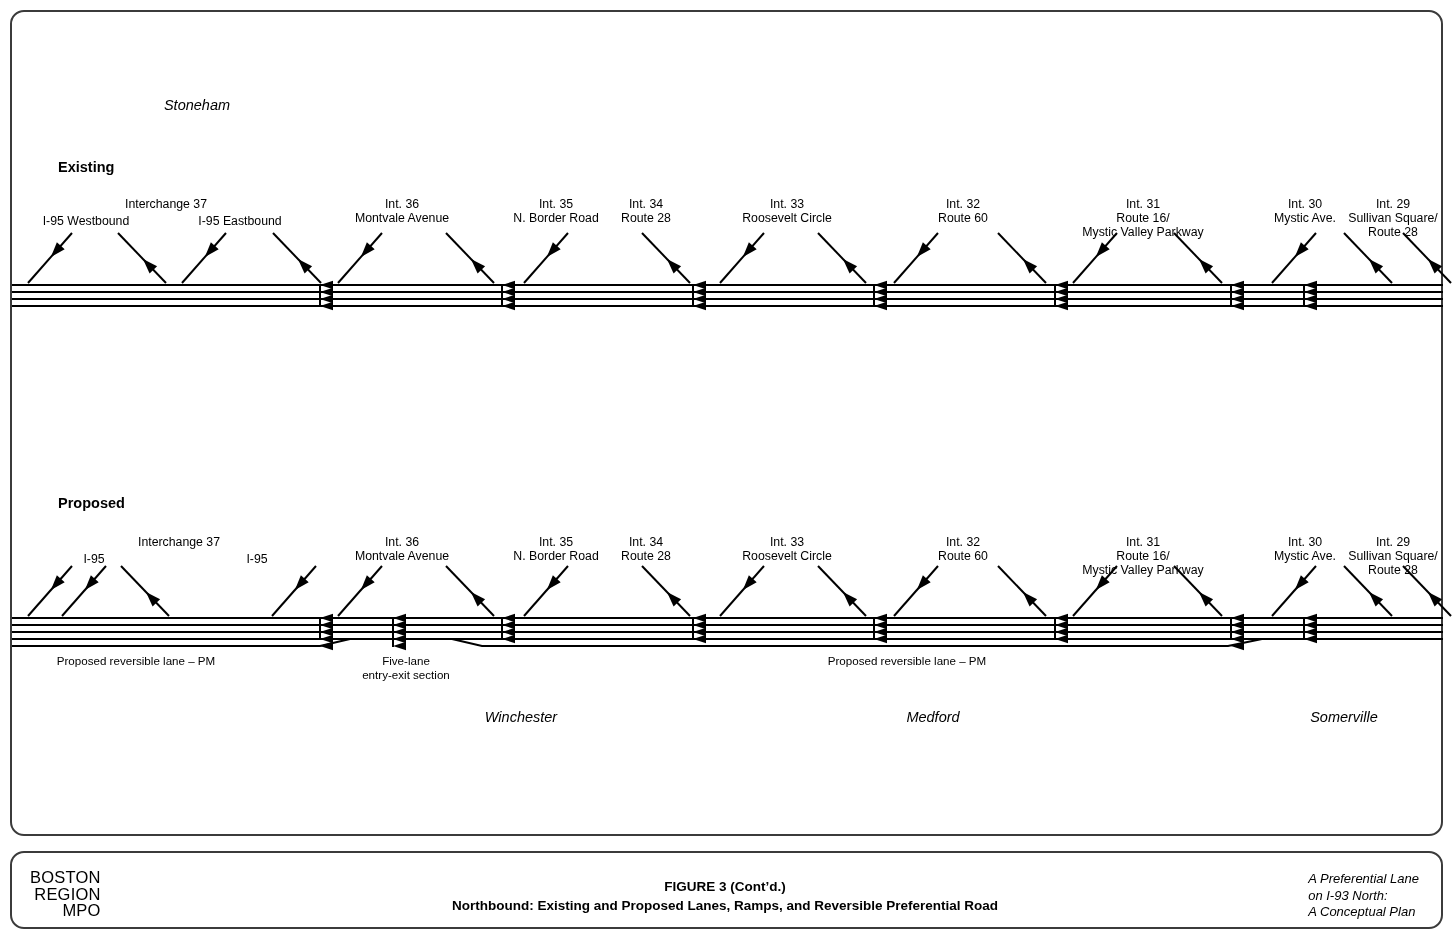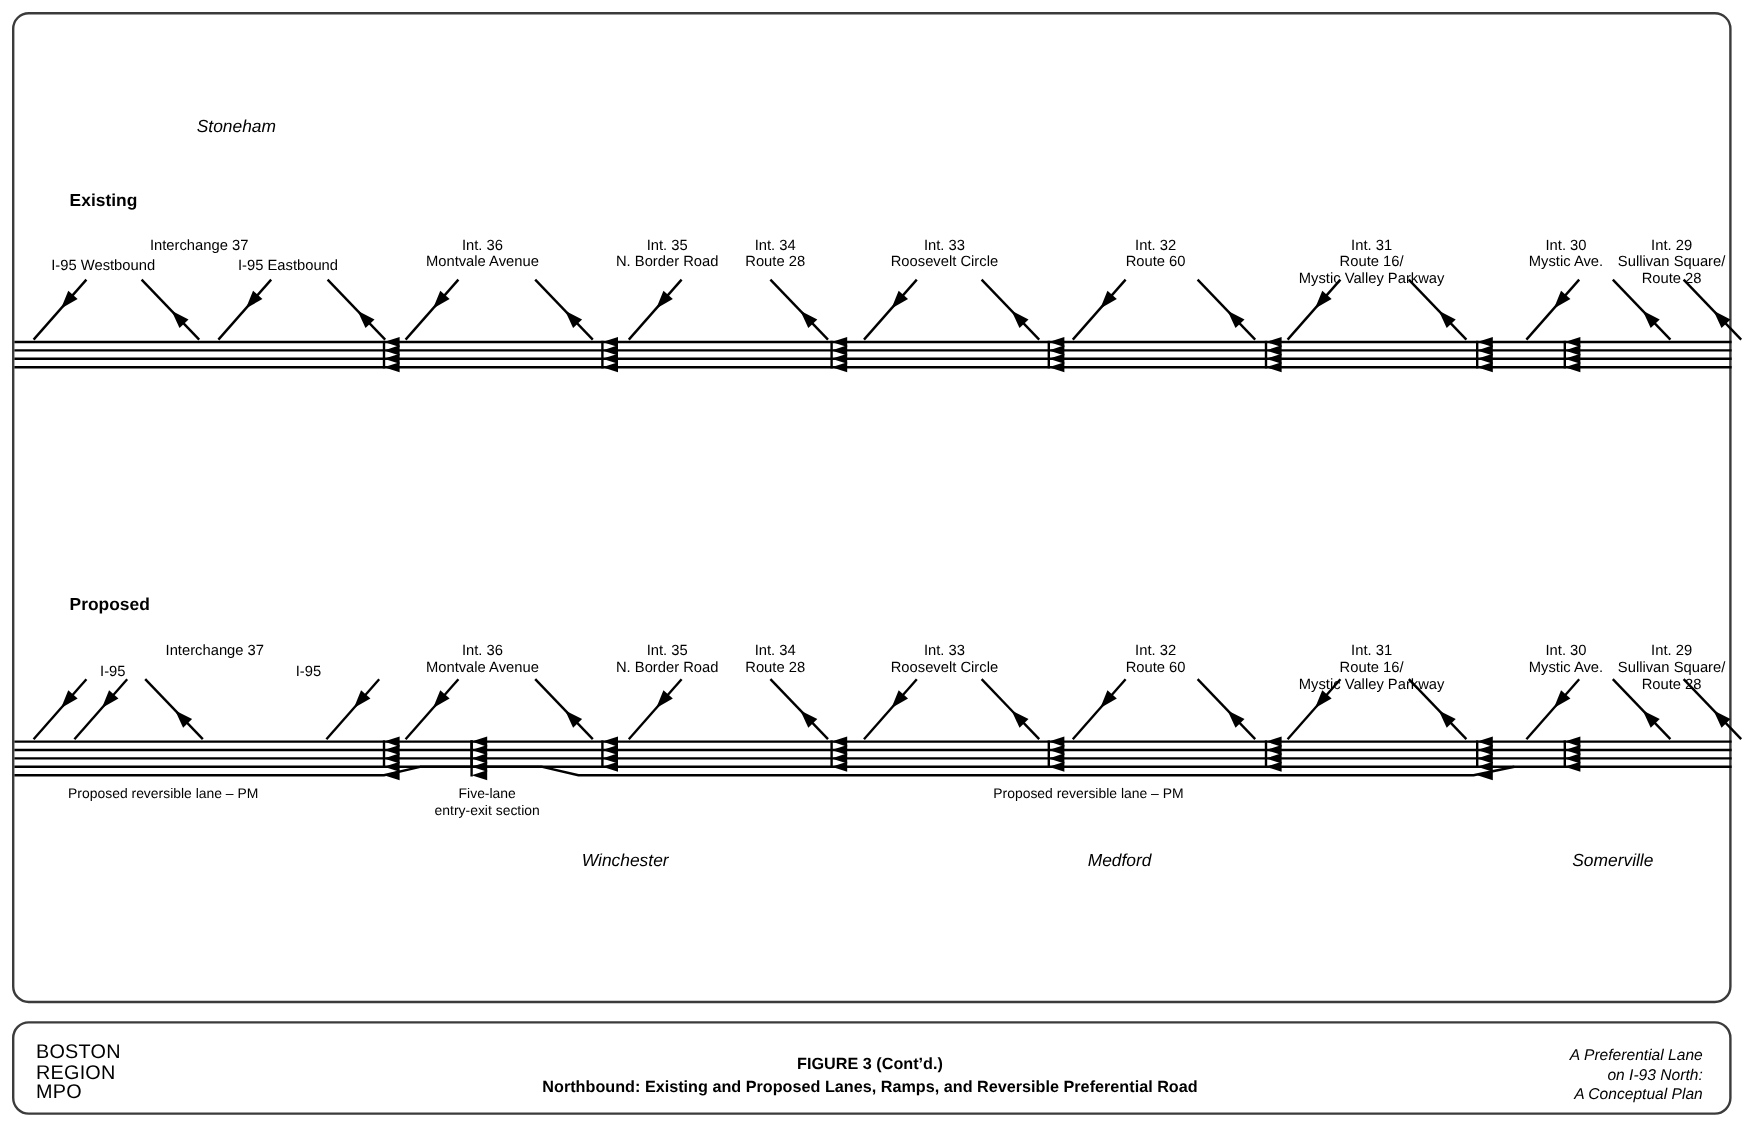--- a/index.html
+++ b/index.html
@@ -25,29 +25,30 @@
     width:1433px;height:78px;
     border:2px solid #3b3b3b;border-radius:14px;
     box-sizing:border-box;background:#fff;
   }
 
   
   .mpo-logo{
     position:absolute;left:30px;top:869px;
     font-size:16.5px;line-height:16.5px;letter-spacing:.2px;
     white-space:pre;
+    text-align:right;
   }
   .fig-caption{
     position:absolute;left:200px;top:877px;width:1050px;
     text-align:center;font-size:13.5px;font-weight:bold;line-height:19px;
   }
   .fig-caption .cont{}
   .doc-title{
     position:absolute;right:36px;top:871px;
-    text-align:right;font-size:13px;font-style:italic;line-height:16.5px;
+    font-size:13px;font-style:italic;line-height:16.5px;
     white-space:pre-line;
   }
 
   
   svg.diagram{position:absolute;left:0;top:0;width:1455px;height:839px;}
   .rdline{stroke:#000;stroke-width:2;fill:none;}
   .ramp{stroke:#000;stroke-width:2;fill:none;}
 
   text{font-family:"Liberation Sans", sans-serif;fill:#000;}
   .t-section{font-size:14.5px;font-weight:bold;}

